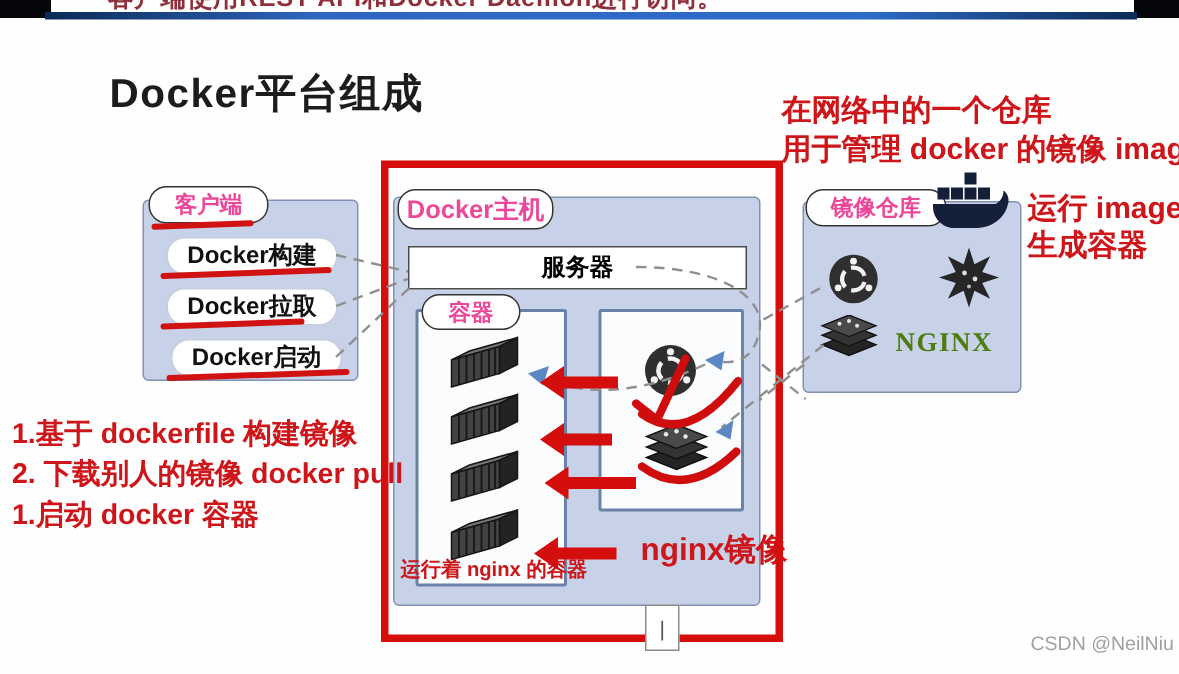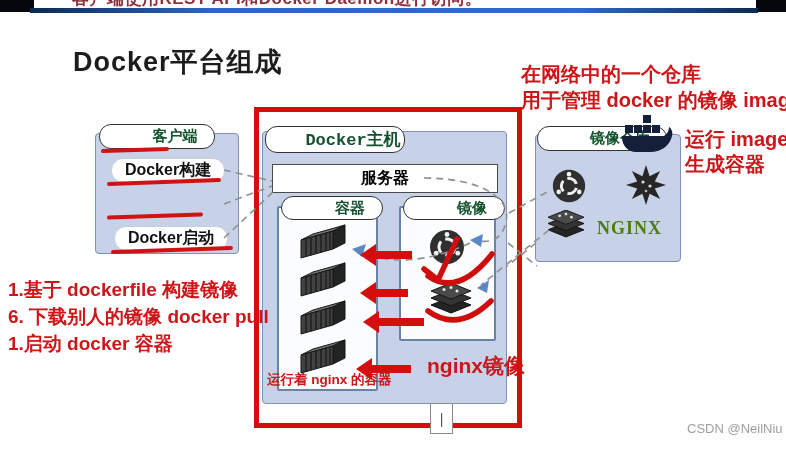--- a/index.html
+++ b/index.html
@@ -19,21 +19,21 @@
   .registry-note{left:521px;top:61px;font-size:20px;line-height:26px;}
   .run-note{left:685px;top:127px;font-size:20px;line-height:25px;}
   .steps{left:8px;top:276px;font-size:19px;line-height:27px;z-index:1;}
   .nginx-image-label{left:427px;top:352px;font-size:21px;z-index:12;}
   .running-label{left:267px;top:371px;font-size:13.5px;z-index:12;}
   
   .blue-box{position:absolute;background:#c7d1e8;border:1.5px solid #8191b3;border-radius:4px;}
   .white-box{position:absolute;background:#fbfcfe;border:2px solid #6b82a8;border-radius:2px;}
   .tab{position:absolute;background:#ffffff;border:1.6px solid #333;border-radius:12px;
        display:flex;align-items:center;justify-content:center;
-       font-family:Liberation Mono, monospace;font-weight:bold;color:#14532d;z-index:6;padding-left:36px;}
+       font-family:Liberation Sans, sans-serif;font-weight:bold;color:#ec4899;z-index:6;}
   .pill{position:absolute;background:#ffffff;border:1px solid #c6cede;border-radius:12px;
        display:flex;align-items:center;justify-content:center;
        font-family:Liberation Sans, sans-serif;font-weight:bold;font-size:16px;color:#111;z-index:4;}
   .red-underline{position:absolute;height:4px;background:#d11212;border-radius:2px;
        transform:rotate(-2deg);z-index:7;}
   .server-bar{position:absolute;left:272px;top:164px;width:224px;height:27px;background:#fff;
        border:1.5px solid #4a4a4a;display:flex;align-items:center;justify-content:center;
        font-family:"Liberation Serif",serif;font-weight:bold;font-size:16px;color:#000000;z-index:5;}
   .red-frame{position:absolute;left:254px;top:107px;width:258px;height:311px;
        border:5px solid #d60d0d;z-index:15;}
@@ -63,44 +63,44 @@
   <div class="red-note registry-note">
     <div>在网络中的一个仓库</div>
     <div>用于管理 docker 的镜像 image</div>
   </div>
   <div class="red-note run-note">
     <div>运行 image</div>
     <div>生成容器</div>
   </div>
   <div class="red-note steps">
     <div>1.基于 dockerfile 构建镜像</div>
-    <div>6. 下载别人的镜像 docker pull</div>
+    <div>2. 下载别人的镜像 docker pull</div>
     <div>1.启动 docker 容器</div>
   </div>
   <div class="red-note running-label">运行着 nginx 的容器</div>
   <div class="red-note nginx-image-label">nginx镜像</div>
 
   <div class="blue-box" style="left:95px;top:133px;width:142px;height:119px;"></div>
   <div class="tab" style="left:99px;top:124px;width:78px;height:23px;font-size:15px;">客户端</div>
   <div class="red-underline" style="left:101px;top:148px;width:68px;"></div>
   <div class="pill" style="left:111px;top:158px;width:112px;height:23px;">Docker构建</div>
   <div class="red-underline" style="left:107px;top:180px;width:114px;"></div>
+  <div class="pill" style="left:111px;top:192px;width:112px;height:23px;">Docker拉取</div>
   <div class="red-underline" style="left:107px;top:214px;width:96px;"></div>
   <div class="pill" style="left:114px;top:226px;width:112px;height:23px;">Docker启动</div>
   <div class="red-underline" style="left:111px;top:248px;width:122px;"></div>
 
   <div class="blue-box" style="left:262px;top:131px;width:243px;height:271px;"></div>
   <div class="tab" style="left:265px;top:126px;width:102px;height:25px;font-size:17px;">Docker主机</div>
   <div class="server-bar">服务器</div>
 
   <div class="white-box" style="left:277px;top:206px;width:97px;height:181px;"></div>
   <div class="tab" style="left:281px;top:196px;width:64px;height:22px;font-size:15px;">容器</div>
 
   <div class="white-box" style="left:399px;top:206px;width:93px;height:131px;"></div>
-  <div class="tab" style="left:403px;top:196px;width:64px;height:22px;font-size:15px;">镜像</div>
 
   <svg class="icon-abs" style="left:298px;top:224px;" width="52" height="38" viewBox="0 0 52 38">
     <polygon points="3,16 35,7 47,1 15,10" fill="#757575" stroke="#161616" stroke-width="1"></polygon>
     <polygon points="35,7 47,1 47,19 35,25" fill="#232323" stroke="#161616" stroke-width="1"></polygon>
     <polygon points="3,16 35,7 35,25 3,34" fill="#424242" stroke="#161616" stroke-width="1"></polygon>
     <g stroke="#191919" stroke-width="1.3">
         <line x1="8" y1="14.6" x2="8" y2="32.6"></line>
         <line x1="13" y1="13.2" x2="13" y2="31.2"></line>
         <line x1="18" y1="11.8" x2="18" y2="29.8"></line>
         <line x1="23" y1="10.4" x2="23" y2="28.4"></line>

